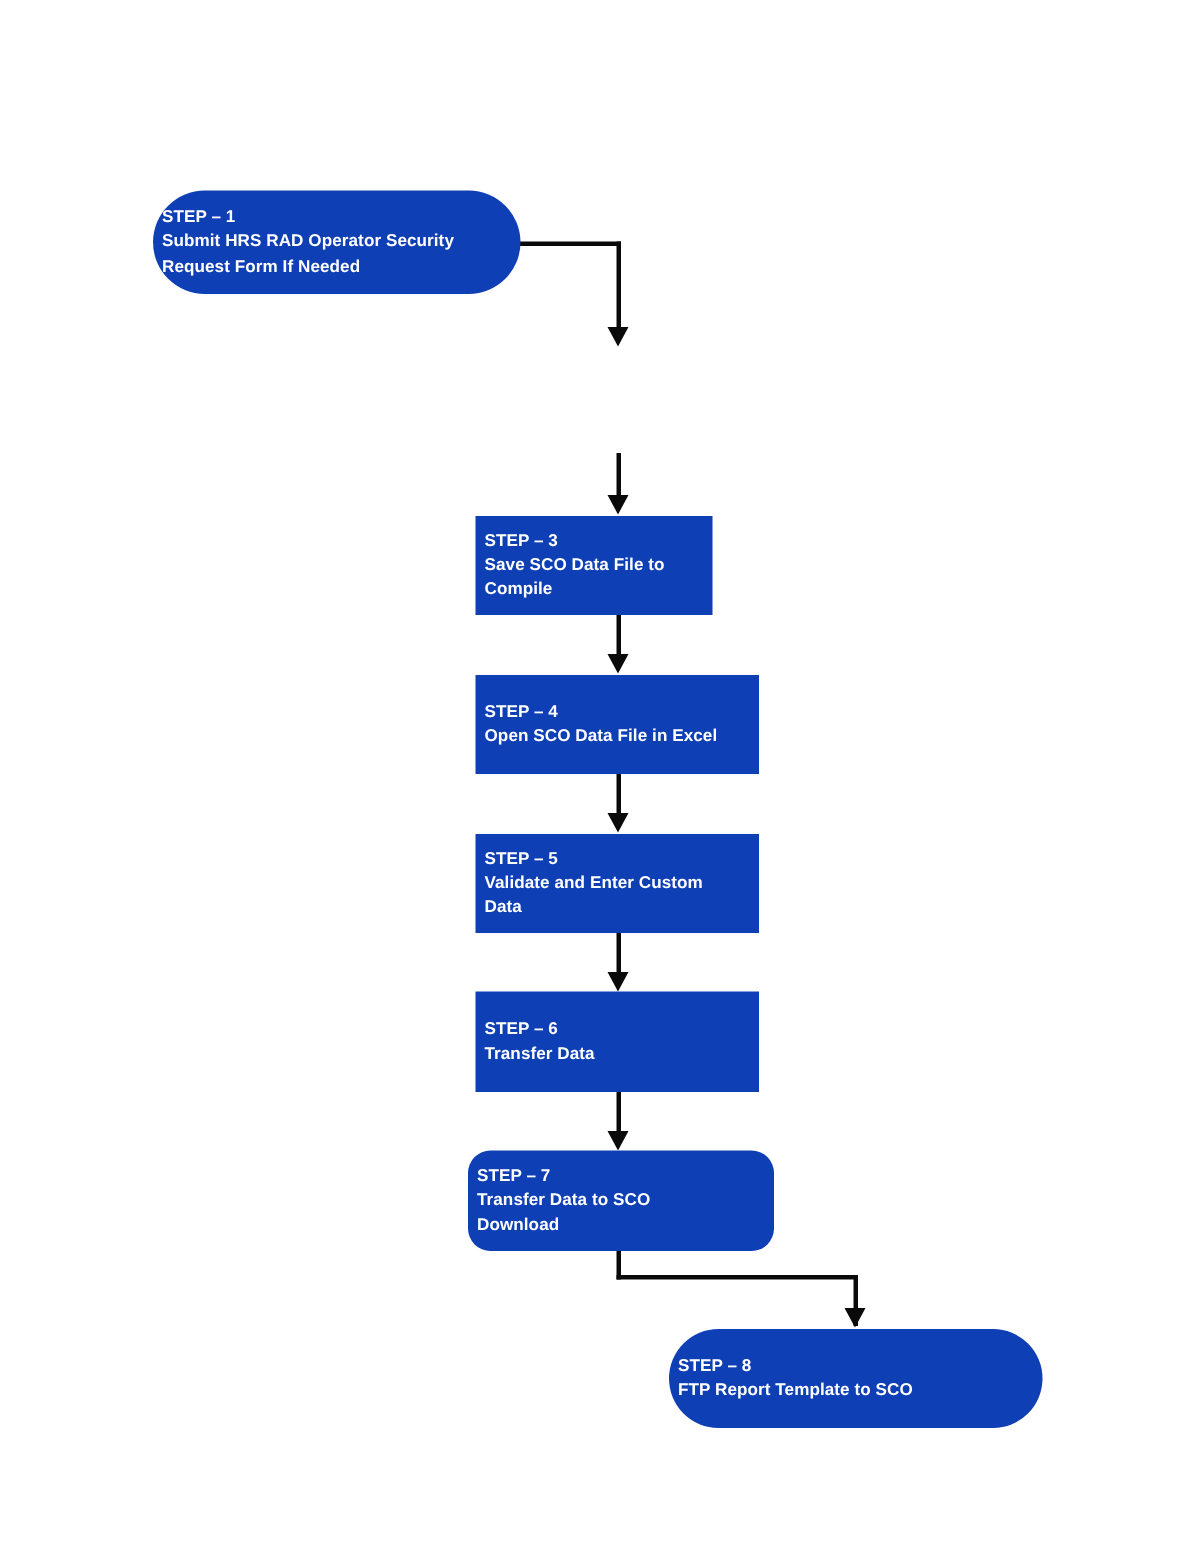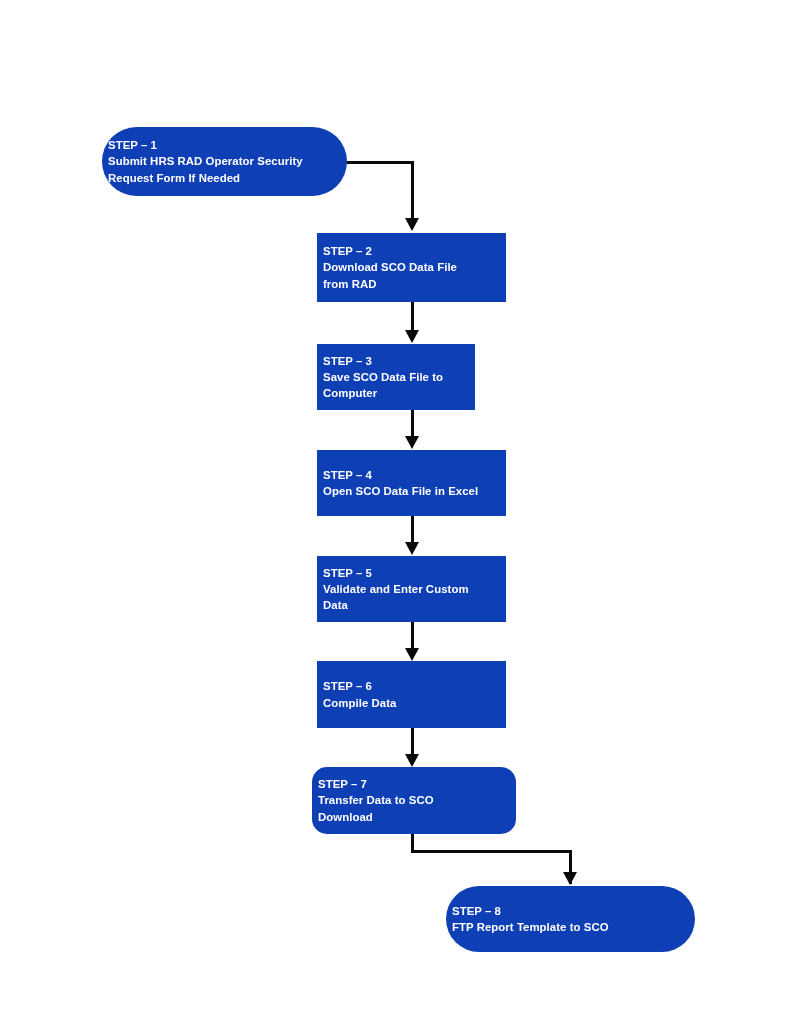--- a/index.html
+++ b/index.html
@@ -121,46 +121,41 @@
     <div class="conn conn-v" style="left:569px; top:850px; height:34px;"></div>
     <div class="arrow-down" style="left:563px; top:872px;"></div>
   </div>
 
   <div class="node pill" style="left:102px; top:127px; width:245px; height:69px;">
     <span class="node-line">STEP – 1</span>
     <span class="node-line">Submit HRS RAD Operator Security</span>
     <span class="node-line">Request Form If Needed</span>
   </div>
 
-  <div class="node rect" style="left:317px; top:233px; width:189px; height:69px;">
-    <span class="node-line">STEP – 2</span>
-    <span class="node-line">Download SCO Data File</span>
-    <span class="node-line">from RAD</span>
-  </div>
 
   <div class="node rect" style="left:317px; top:344px; width:158px; height:66px;">
     <span class="node-line">STEP – 3</span>
     <span class="node-line">Save SCO Data File to</span>
-    <span class="node-line">Computer</span>
+    <span class="node-line">Compile</span>
   </div>
 
   <div class="node rect" style="left:317px; top:450px; width:189px; height:66px;">
     <span class="node-line">STEP – 4</span>
     <span class="node-line">Open SCO Data File in Excel</span>
   </div>
 
   <div class="node rect" style="left:317px; top:556px; width:189px; height:66px;">
     <span class="node-line">STEP – 5</span>
     <span class="node-line">Validate and Enter Custom</span>
     <span class="node-line">Data</span>
   </div>
 
   <div class="node rect" style="left:317px; top:661px; width:189px; height:67px;">
     <span class="node-line">STEP – 6</span>
-    <span class="node-line">Compile Data</span>
+    <span class="node-line">Transfer Data</span>
   </div>
 
   <div class="node rect" style="left:312px; top:767px; width:204px; height:67px;border-radius:15px;">
     <span class="node-line">STEP – 7</span>
     <span class="node-line">Transfer Data to SCO</span>
     <span class="node-line">Download</span>
   </div>
 
   <div class="node pill" style="left:446px; top:886px; width:249px; height:66px;">
     <span class="node-line">STEP – 8</span>

